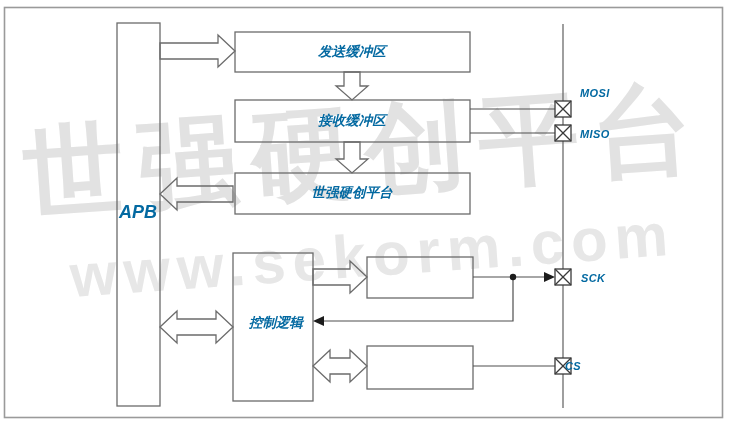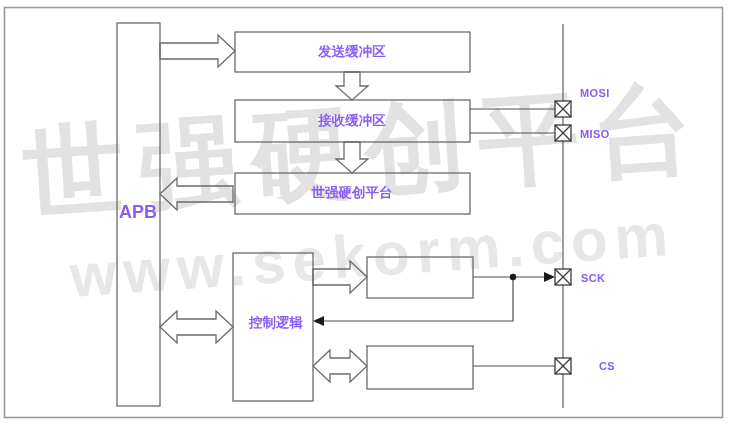--- a/index.html
+++ b/index.html
@@ -48,23 +48,24 @@
   #diagram-svg {
     position: absolute;
     left: 0;
     top: 0;
     z-index: 2;
   }
   
   .label {
     position: absolute;
     z-index: 3;
-    color: #8b5cf6;
+    color: #0369a1;
     white-space: nowrap;
     pointer-events: none;
+    font-style: italic;
   }
   .block-label {
     font-size: 13.5px;
     font-weight: 600;
     transform: translate(-50%, -50%);
   }
   .bus-label {
     font-size: 18px;
     font-weight: 600;
     transform: translate(-50%, -50%);
@@ -143,15 +144,15 @@
   <div class="label bus-label" style="left:138px; top:212px;">APB</div>
 
   <div class="label block-label" style="left:352px; top:52px;">发送缓冲区</div>
   <div class="label block-label" style="left:352px; top:121px;">接收缓冲区</div>
   <div class="label block-label" style="left:352px; top:193px;">世强硬创平台</div>
   <div class="label block-label" style="left:276px; top:323px;text-align:center;">控制逻辑</div>
 
   <div class="label pin-label" style="left:580px; top:93px;">MOSI</div>
   <div class="label pin-label" style="left:580px; top:134px;">MISO</div>
   <div class="label pin-label" style="left:581px; top:278px;">SCK</div>
-  <div class="label pin-label" style="left:599px; top:366px;">CS</div>
+  <div class="label pin-label" style="left:565px; top:366px;">CS</div>
 
 </div>
 
 </body></html>

